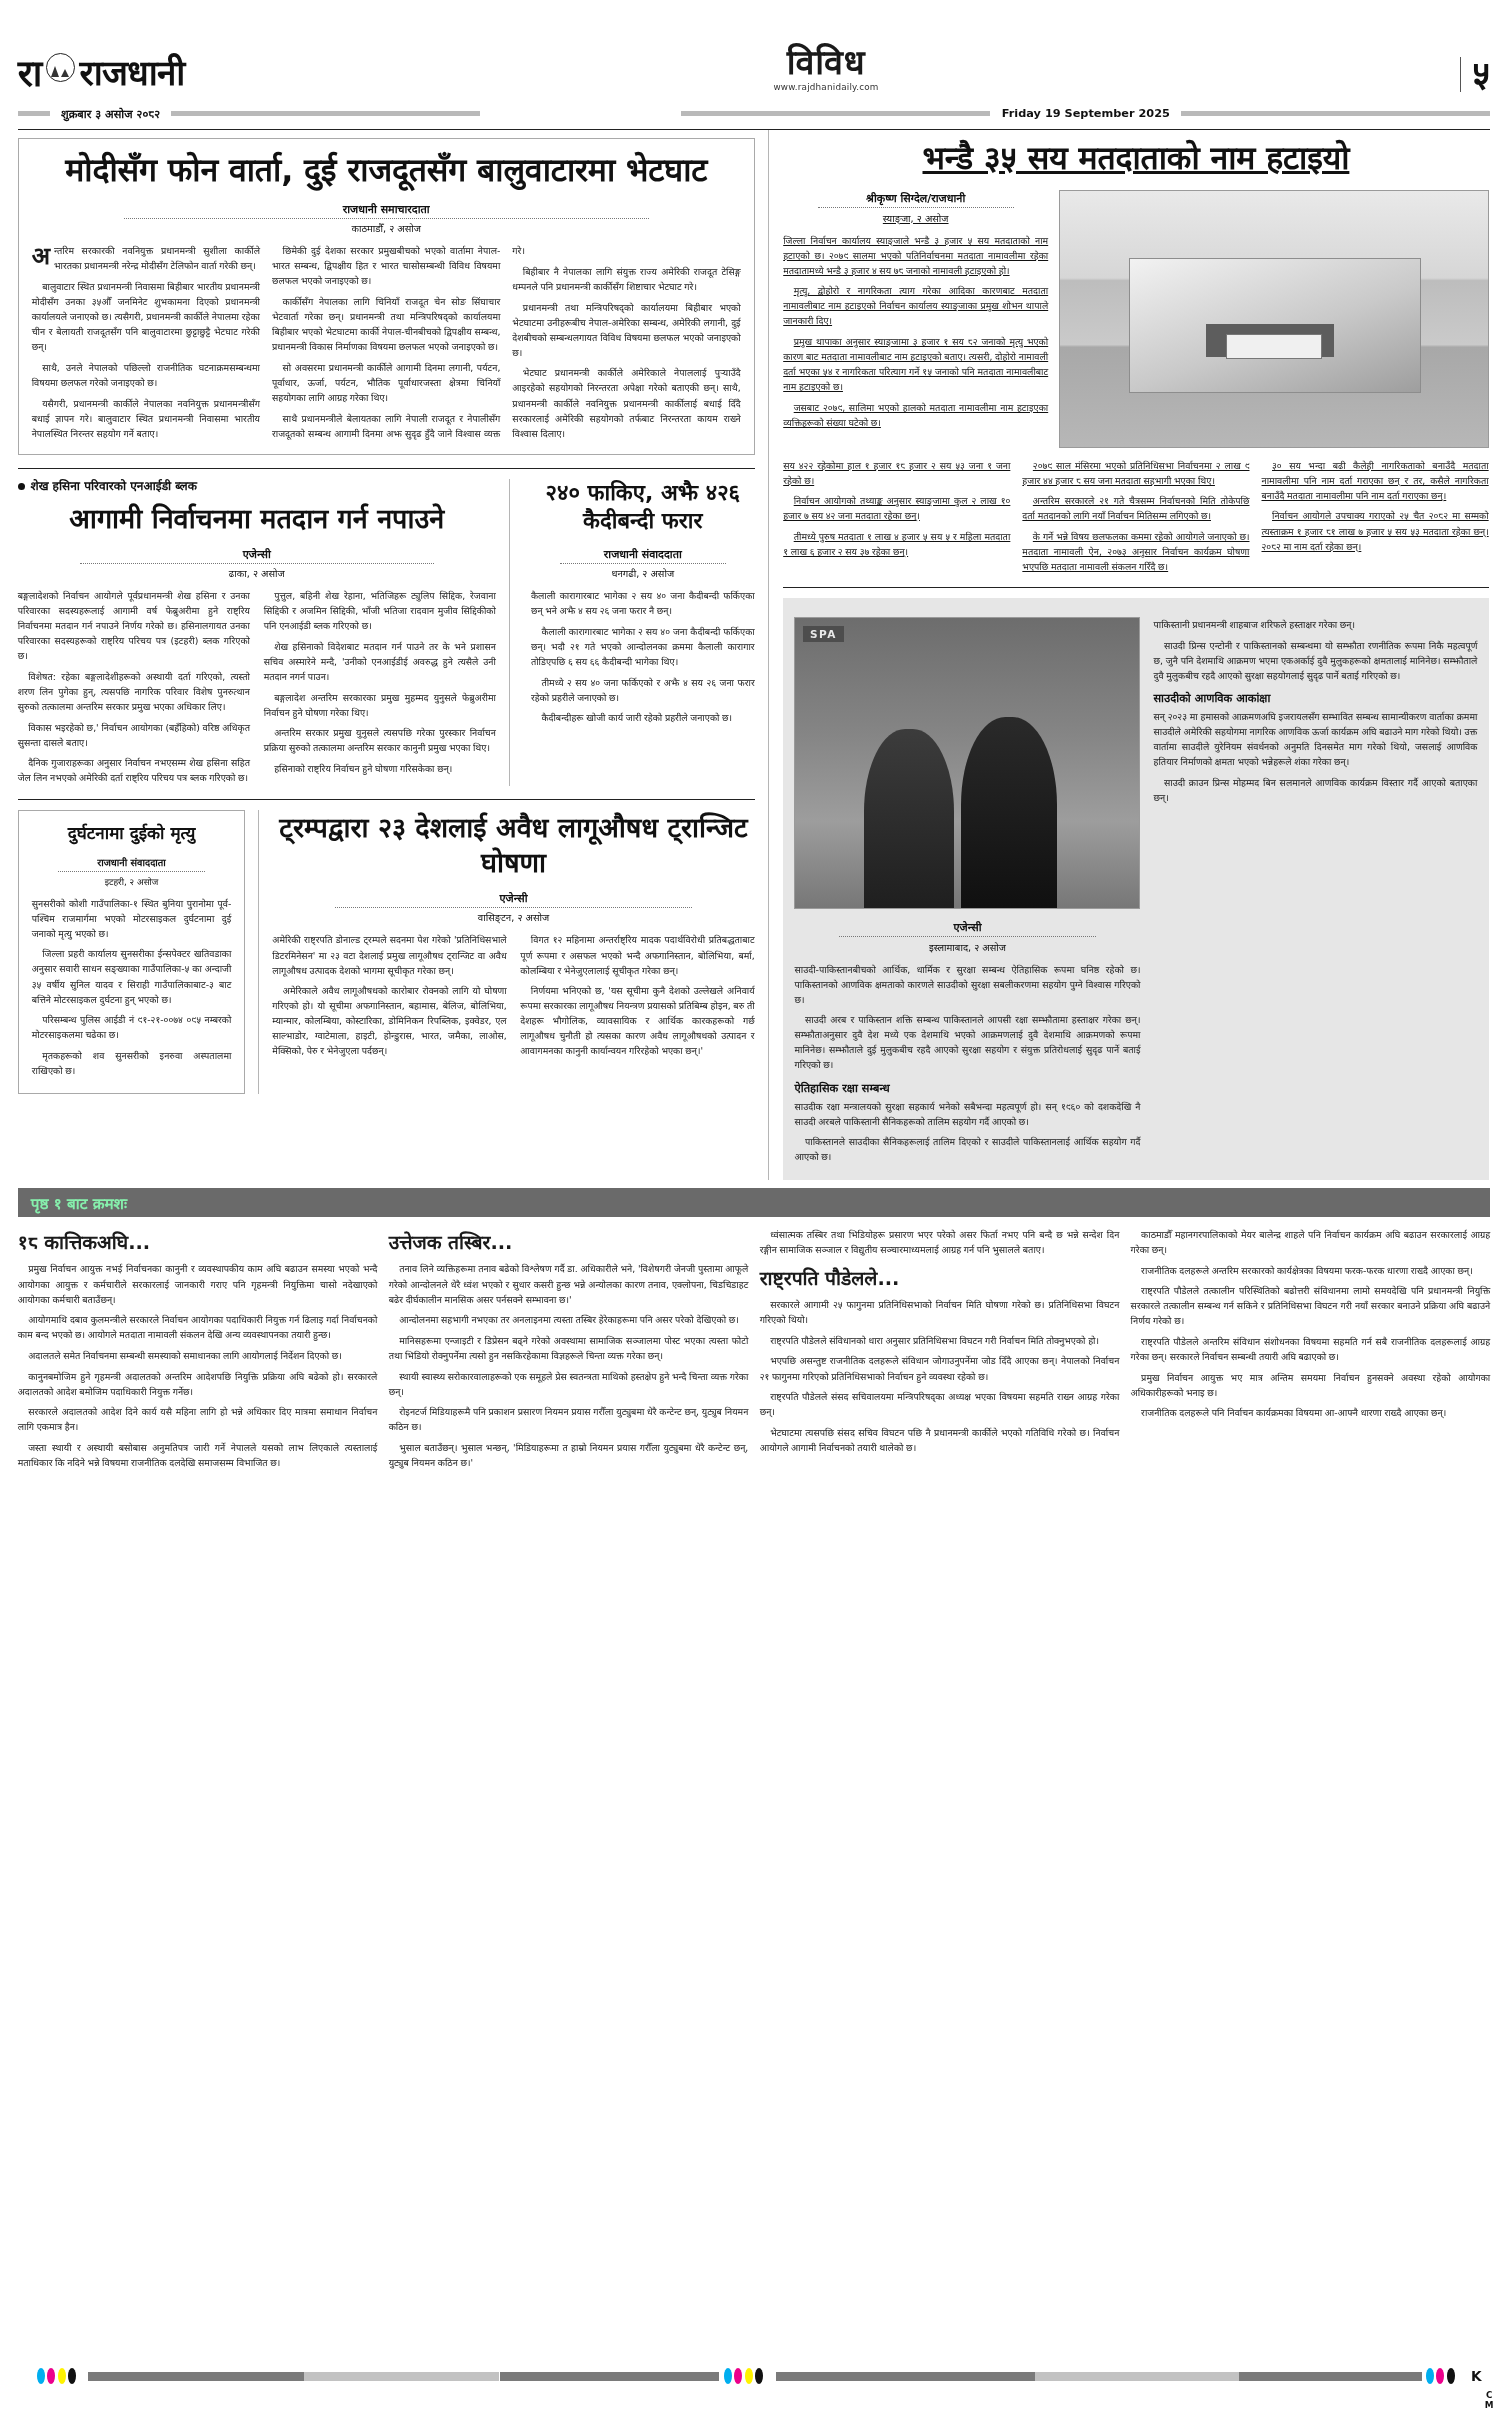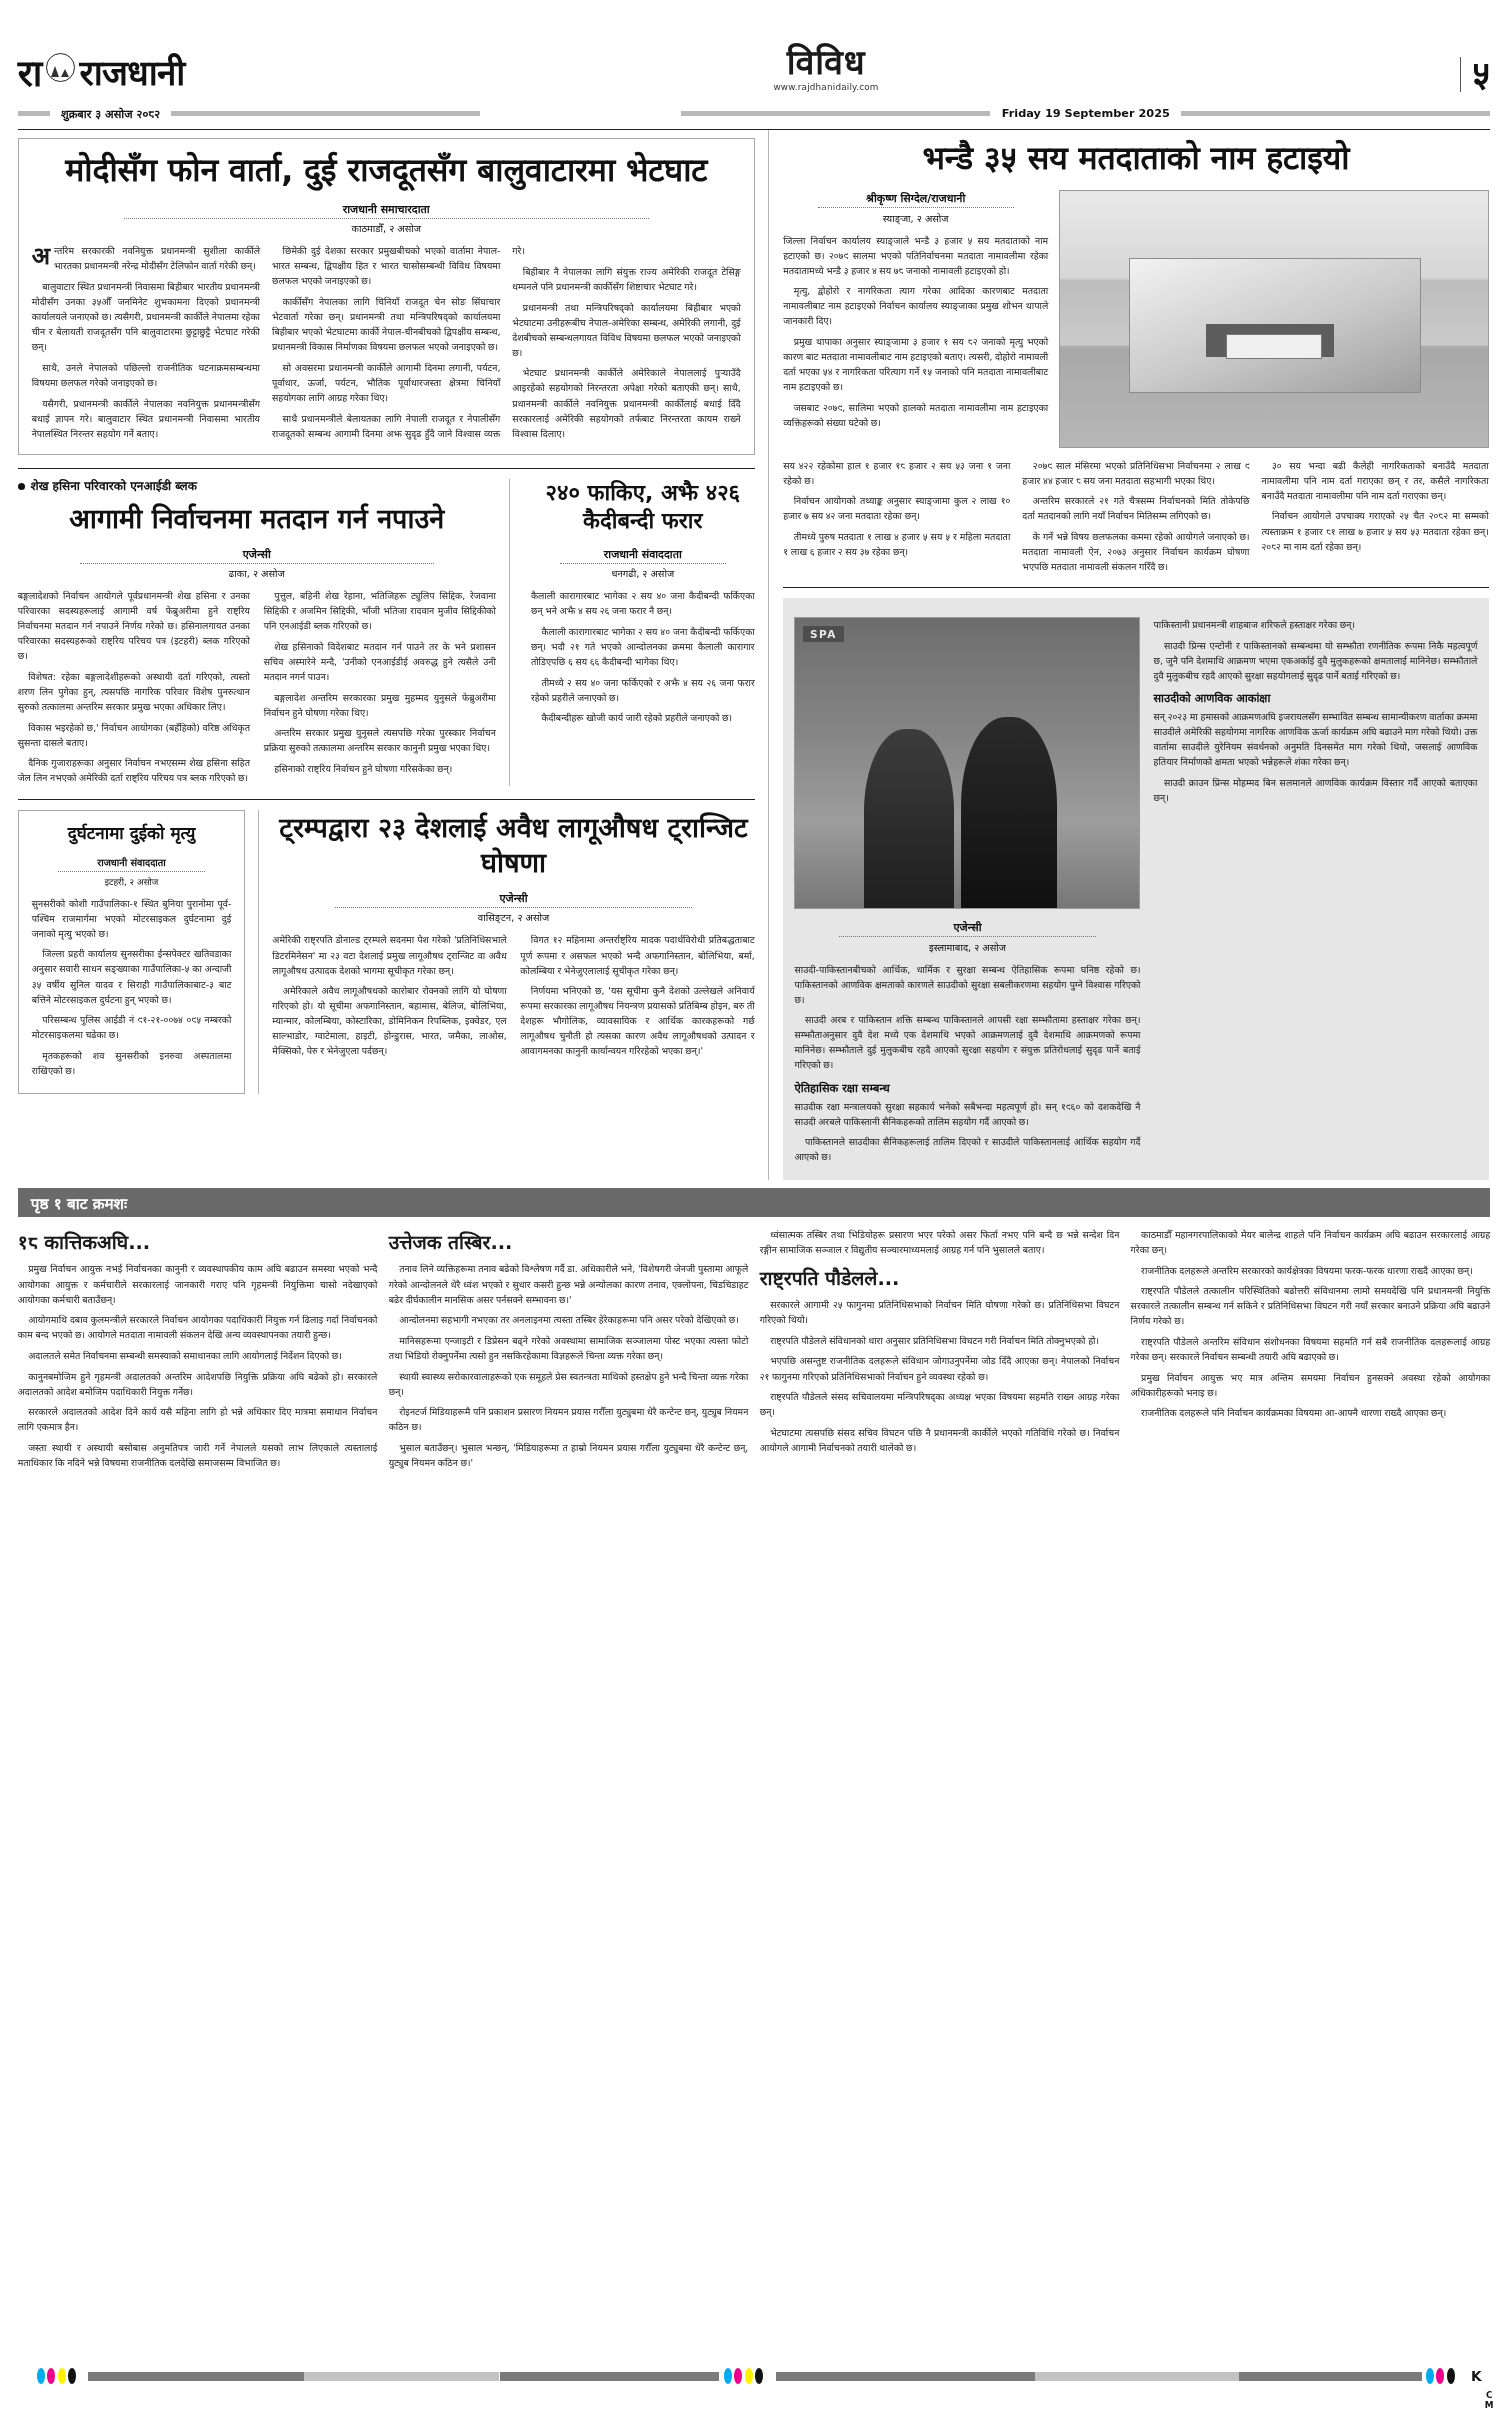--- a/index.html
+++ b/index.html
@@ -91,21 +91,21 @@
   .photo.ph2:after{content:"";position:absolute;left:48%;bottom:0;width:28%;height:66%;
      background:linear-gradient(180deg,#2a2a2a,#101010);border-radius:46% 46% 0 0;}
   .ph-badge{position:absolute;left:8px;top:8px;background:#4d4d4d;color:#e8e8e8;
      font-size:10.5px;font-weight:bold;letter-spacing:1.6px;padding:1.6px 6.4px;z-index:3;}
   .ph-plate{position:absolute;left:50%;transform:translateX(-50%);top:56%;width:22%;height:9%;
      background:#f0f0f0;border:0.8px solid #777;z-index:4;}
 
   .shade{background:#e6e6e6;padding:9.7px 11.3px;}
 
   
-  .contbar{background:#6a6a6a;color:#ffffff;font-size:15.3px;font-weight:bold;
+  .contbar{background:#6a6a6a;color:#86efac;font-size:15.3px;font-weight:bold;
      padding:4.8px 13px;margin-top:8px;}
   .cont-hd{font-size:19.3px;font-weight:bold;margin:0 0 3.2px;}
 
   
   .regbar{position:absolute;left:0;bottom:27px;width:1508px;height:17.7px;}
   .reg-group{position:absolute;display:flex;align-items:center;gap:2.4px;}
   .reg-dot{width:8px;height:16px;border-radius:50%;}
   .reg-c{background:#00aeef;} .reg-m{background:#ec008c;}
   .reg-y{background:#fff200;} .reg-k{background:#111;}
   .reg-bar{position:absolute;height:9.7px;top:3.2px;}
@@ -248,21 +248,21 @@
             <p>विगत १२ महिनामा अन्तर्राष्ट्रिय मादक पदार्थविरोधी प्रतिबद्धताबाट पूर्ण रूपमा र असफल भएकाे भन्दै अफगानिस्तान, बोलिभिया, बर्मा, कोलम्बिया र भेनेजुएलालाई सूचीकृत गरेका छन्।</p>
             <p>निर्णयमा भनिएको छ, 'यस सूचीमा कुनै देशको उल्लेखले अनिवार्य रूपमा सरकारका लागूऔषध नियन्त्रण प्रयासको प्रतिबिम्ब होइन, बरु ती देशहरू भौगोलिक, व्यावसायिक र आर्थिक कारकहरूको गर्छ लागूऔषध चुनौती हो त्यसका कारण अवैध लागूऔषधको उत्पादन र आवागमनका कानुनी कार्यान्वयन गरिरहेकाे भएका छन्।'</p>
           </div>
         </div>
       </div>
 
     </div>
 
     <div class="colR">
 
-      <div class="story" style="margin-top:8px;">
+      <div class="story" style="margin-top:8px;text-decoration:underline;">
         <div class="hl-xl">भन्डै ३५ सय मतदाताको नाम हटाइयो</div>
 
         <div style="display:flex;gap:11.3px;margin-top:11.3px;align-items:flex-start;">
           <div style="width:265px;">
             <div class="byline" style="margin-top:0;">
               <div class="who">श्रीकृष्ण सिग्देल/राजधानी</div>
               <div class="rule"></div>
               <div class="where">स्याङ्जा, २ असोज</div>
             </div>
             <div class="txt">

